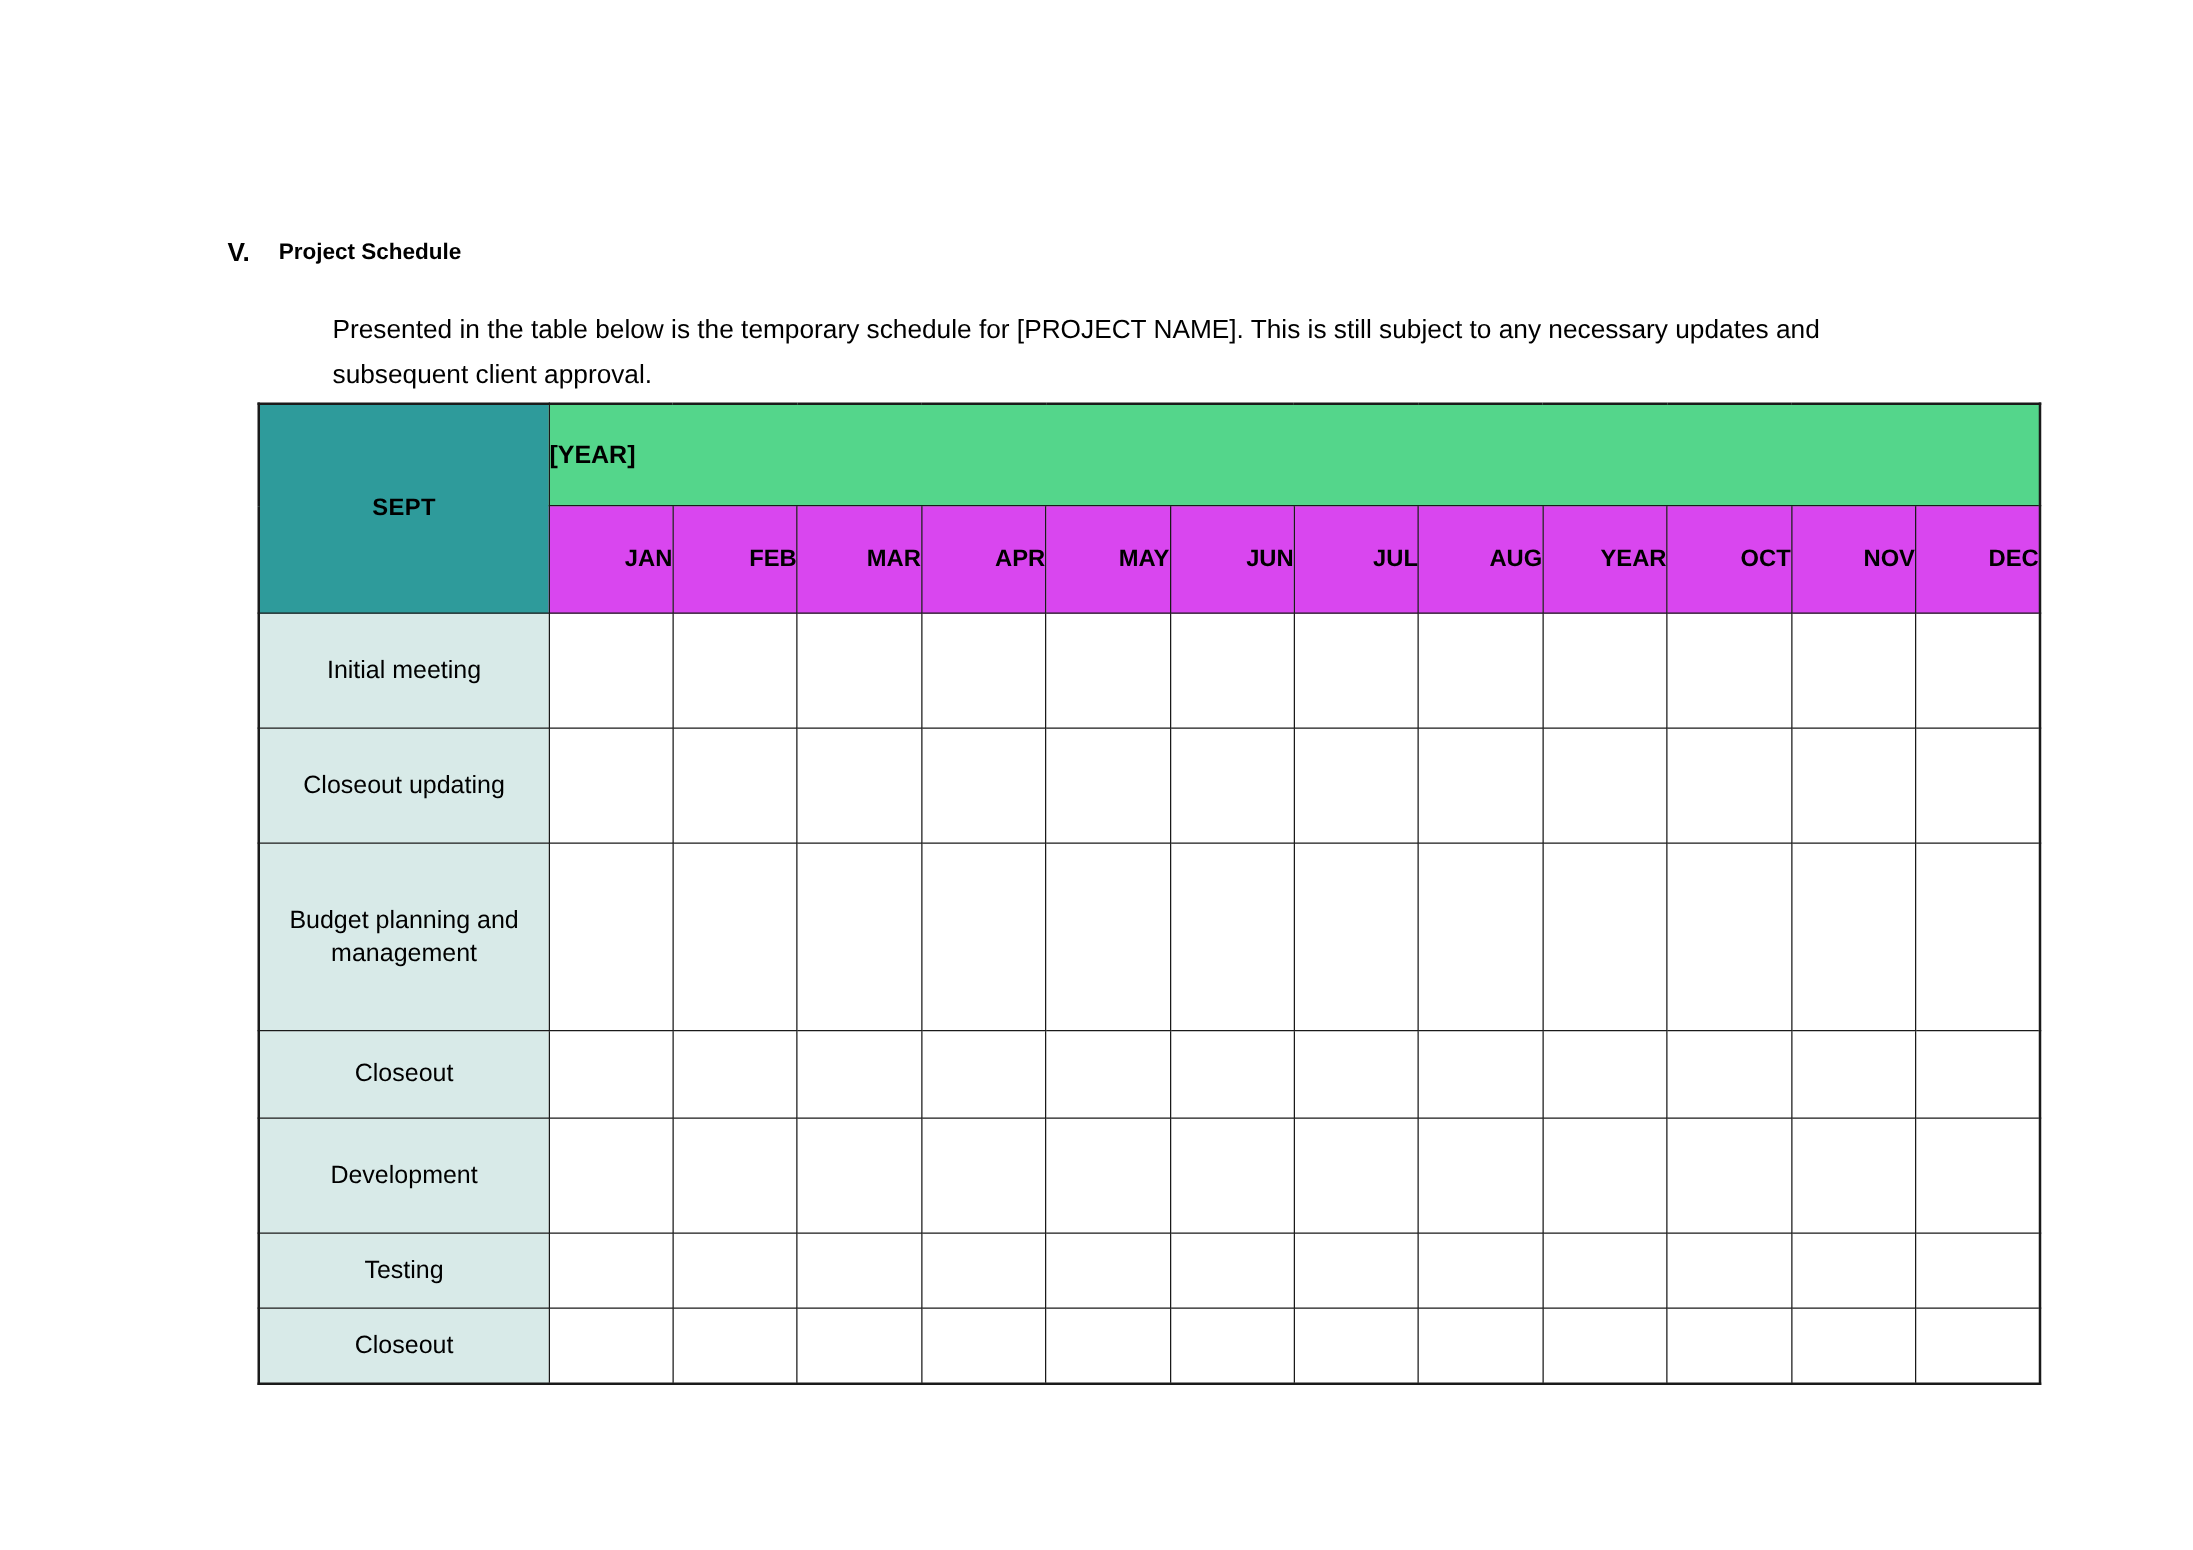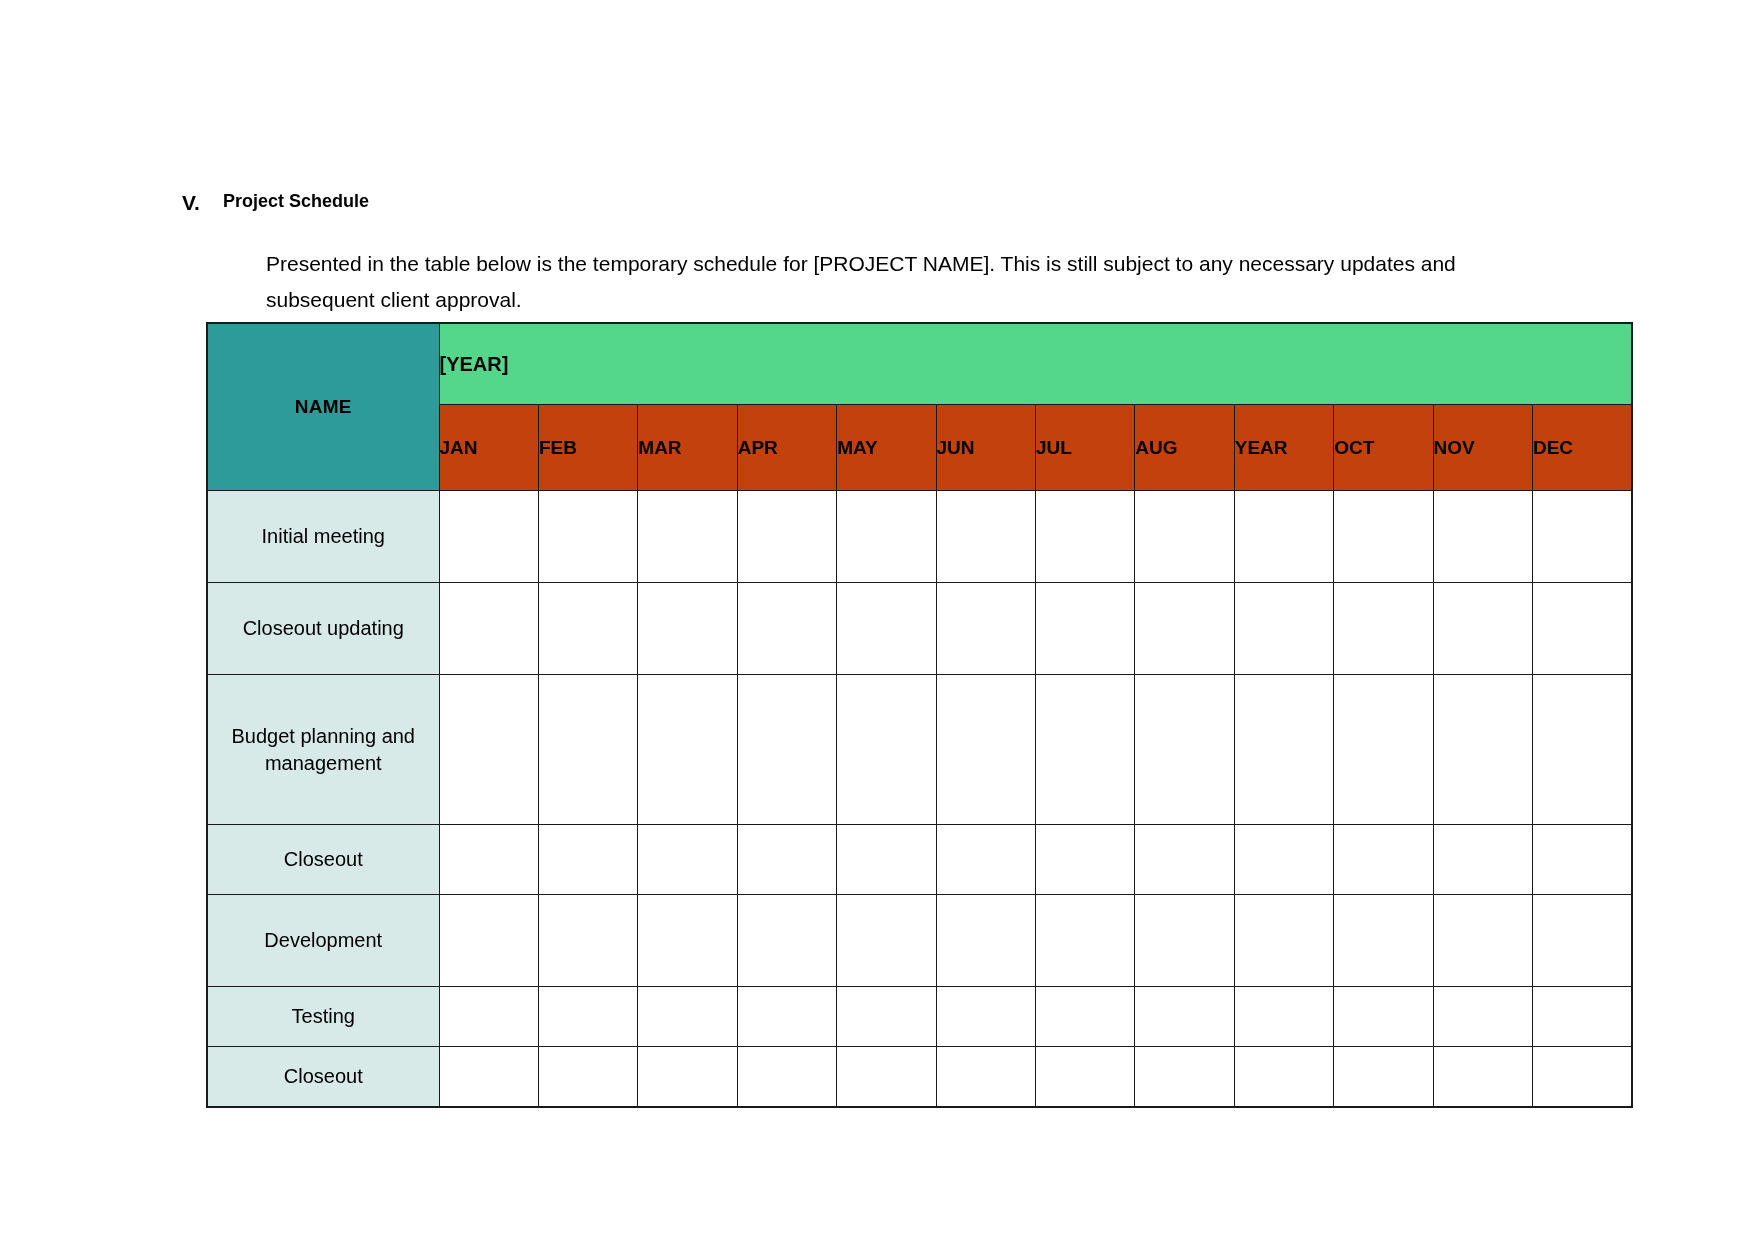--- a/index.html
+++ b/index.html
@@ -96,25 +96,25 @@
     color: #000000;
     font-size: 20px;
     font-weight: bold;
     text-align: left;
     vertical-align: middle;
     height: 80px;
   }
 
   
   th.month-head {
-    background: #c2410c;
+    background: #d946ef;
     color: #000000;
     font-size: 19px;
     font-weight: bold;
-    text-align: left;
+    text-align: right;
     vertical-align: middle;
     height: 85px;
   }
 
   
   td.phase-cell {
     background: #D8EAE8;
     color: #000000;
     font-size: 20px;
     font-weight: normal;
@@ -158,21 +158,21 @@
           <col style="width: 99.4167px;">
           <col style="width: 99.4167px;">
           <col style="width: 99.4167px;">
           <col style="width: 99.4167px;">
           <col style="width: 99.4167px;">
           <col style="width: 99.4167px;">
           <col style="width: 99.4167px;">
         </colgroup>
       <thead>
         <tr>
-          <th class="phase-head" rowspan="2">NAME</th>
+          <th class="phase-head" rowspan="2">SEPT</th>
           <th class="year-head" id="year-band-cell" colspan="12">[YEAR]</th>
         </tr>
         <tr id="month-header-row">
             <th class="month-head">JAN</th>
             <th class="month-head">FEB</th>
             <th class="month-head">MAR</th>
             <th class="month-head">APR</th>
             <th class="month-head">MAY</th>
             <th class="month-head">JUN</th>
             <th class="month-head">JUL</th>

